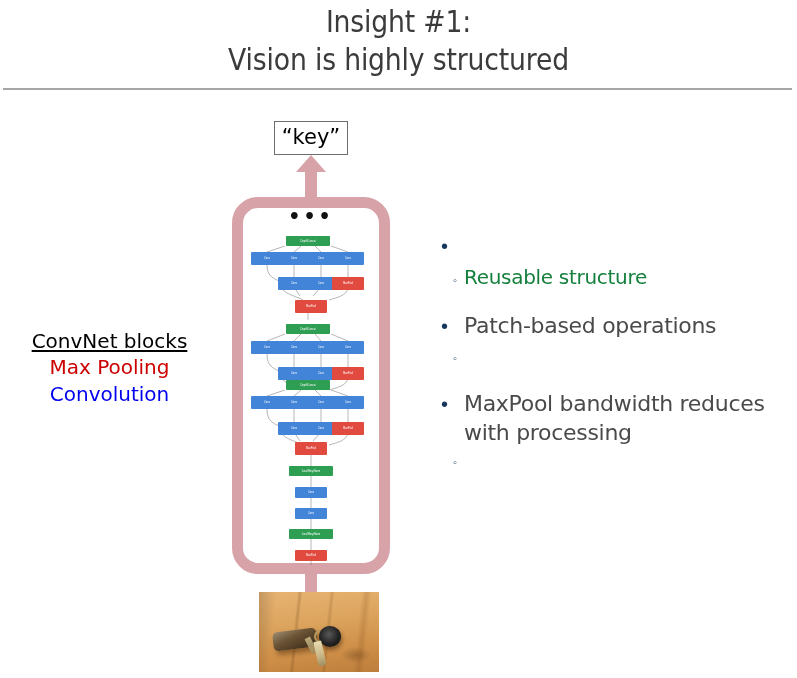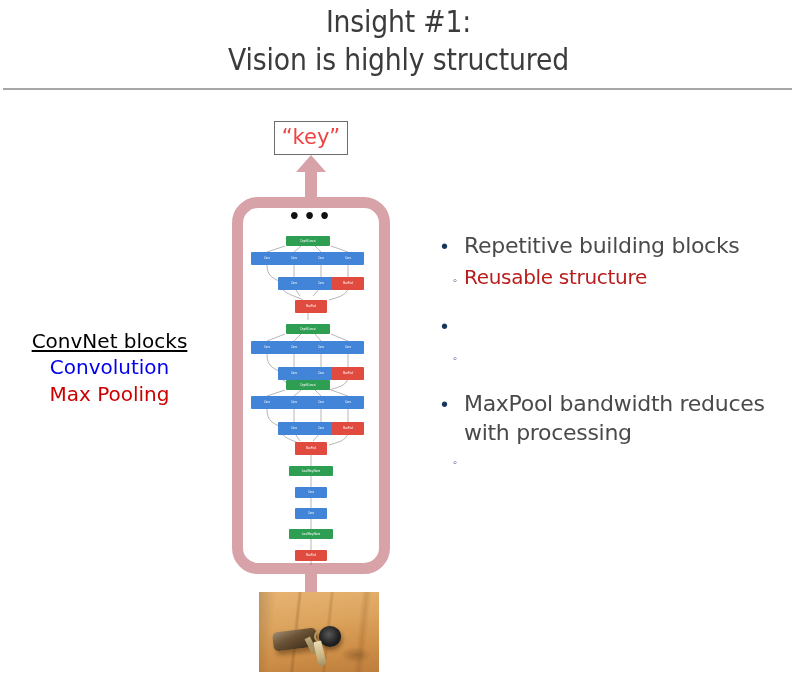--- a/index.html
+++ b/index.html
@@ -45,21 +45,21 @@
   
   #key-box {
     position: absolute;
     left: 274px;
     top: 121px;
     width: 74px;
     height: 34px;
     border: 1.5px solid #6d6d6d;
     background: #ffffff;
     box-sizing: border-box;
-    color: #ef4444;
+    color: #000000;
     font-family: "DejaVu Sans", sans-serif;
     font-size: 21px;
     line-height: 31px;
     text-align: center;
   }
 
   
   .pink { background: #d7a3a8; }
 
   #flow-arrow-shaft {
@@ -279,21 +279,21 @@
     width: 32px;
     flex: 0 0 32px;
     color: #17365d;
     font-size: 11px;
     line-height: 31px;
     text-align: right;
     padding-right: 7px;
     box-sizing: border-box;
   }
   .text-l2 {
-    color: #b91c1c;
+    color: #15803d;
     font-family: "DejaVu Sans", sans-serif;
     font-size: 20px;
     line-height: 28px;
     letter-spacing: -0.3px;
   }
 </style>
 </head>
 <body>
 
 <div id="slide-title">Insight #1:
@@ -460,40 +460,40 @@
   <div class="shadowpatch"></div>
   <div class="fob"></div>
   <div class="keyblade2"></div>
   <div class="ring"></div>
   <div class="keyhead"></div>
   <div class="keyblade"></div>
 </div>
 
 <div id="legend">
   <div id="legend-title">ConvNet blocks</div>
+  <div id="legend-pool">Max Pooling</div>
   <div id="legend-conv">Convolution</div>
-  <div id="legend-pool">Max Pooling</div>
 </div>
 
 <div id="bullets">
 
   <div class="grp">
     <div class="b-row">
       <span class="mark-l1">•</span>
-      <span class="text-l1">Repetitive building blocks</span>
     </div>
     <div class="b-row">
       <span class="mark-l2">◦</span>
       <span class="text-l2">Reusable structure</span>
     </div>
   </div>
 
   <div class="grp">
     <div class="b-row">
       <span class="mark-l1">•</span>
+      <span class="text-l1">Patch-based operations</span>
     </div>
     <div class="b-row">
       <span class="mark-l2">◦</span>
     </div>
   </div>
 
   <div class="grp">
     <div class="b-row">
       <span class="mark-l1">•</span>
       <span class="text-l1">MaxPool bandwidth reduces with processing</span>

